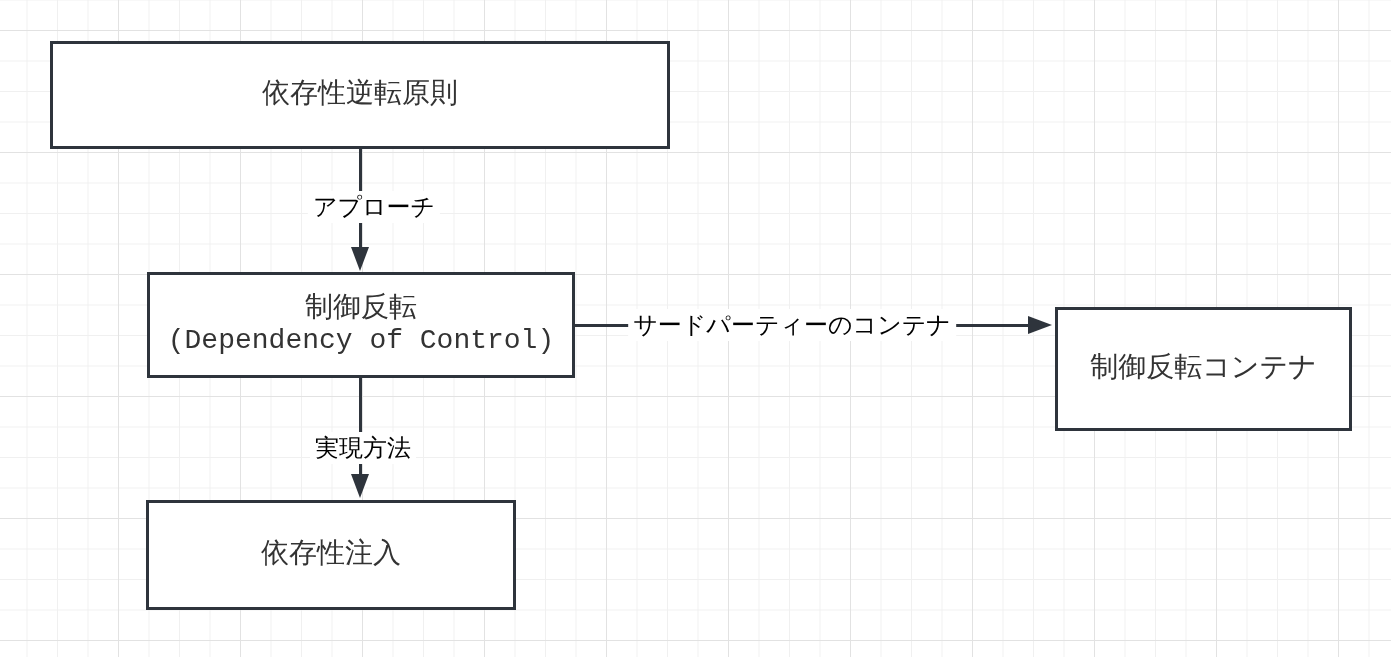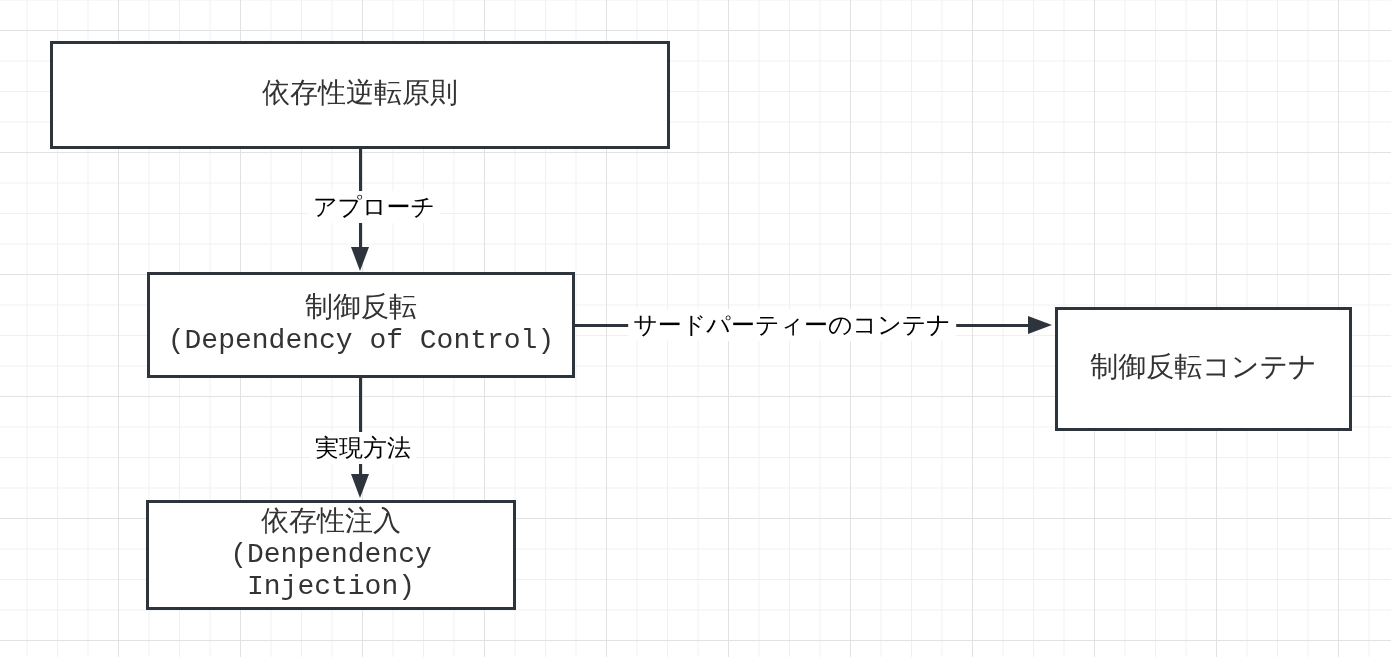--- a/index.html
+++ b/index.html
@@ -106,21 +106,20 @@
     <div>制御反転</div>
     <div>(Dependency of Control)</div>
   </div>
 
   <div class="node node-ioc-container">
     <div>制御反転コンテナ</div>
   </div>
 
   <div class="node node-di">
     <div>依存性注入</div>
-    <div>(Denpendency Injection)</div>
   </div>
 
   <div class="edge-line e1-line"></div>
   <div class="arrowhead arrow-down e1-arrow"></div>
   <div class="edge-label e1-label">アプローチ</div>
 
   <div class="edge-line e3-line"></div>
   <div class="arrowhead arrow-right e3-arrow"></div>
   <div class="edge-label e3-label">サードパーティーのコンテナ</div>
 

